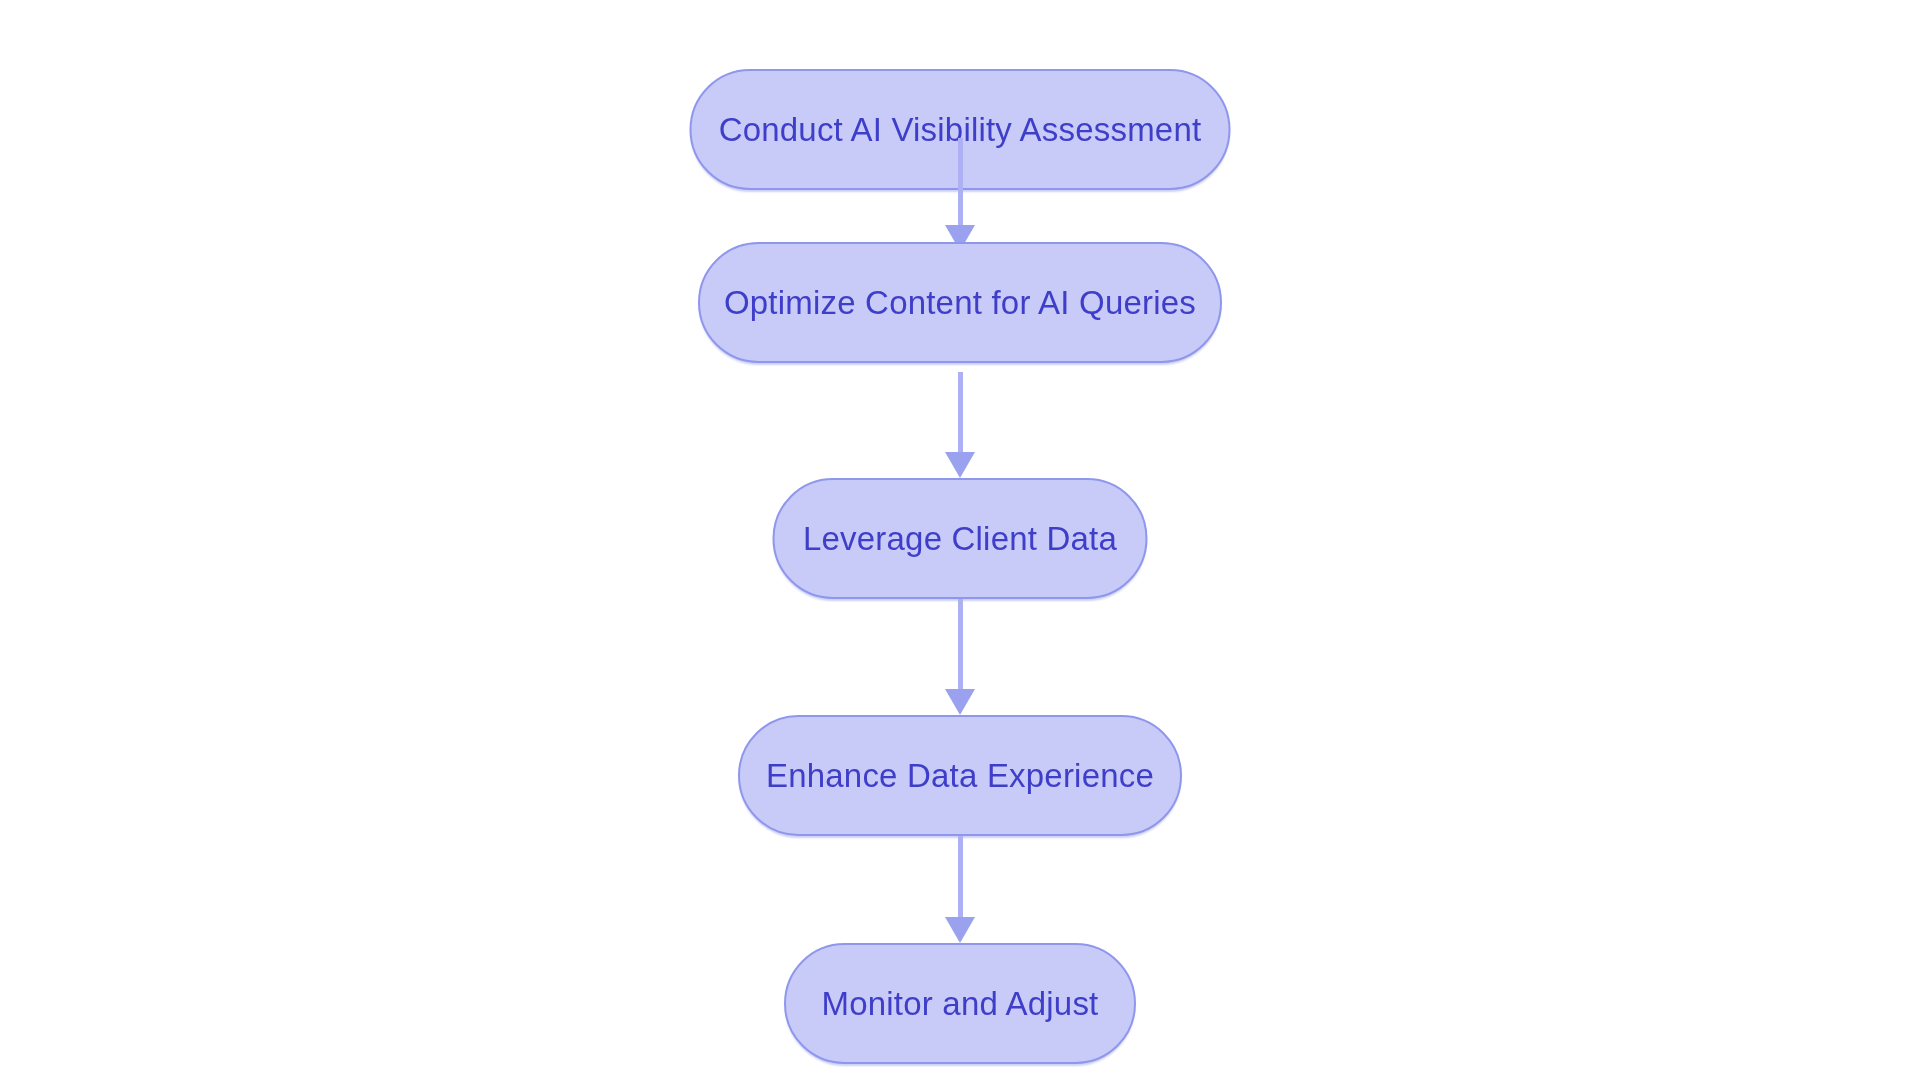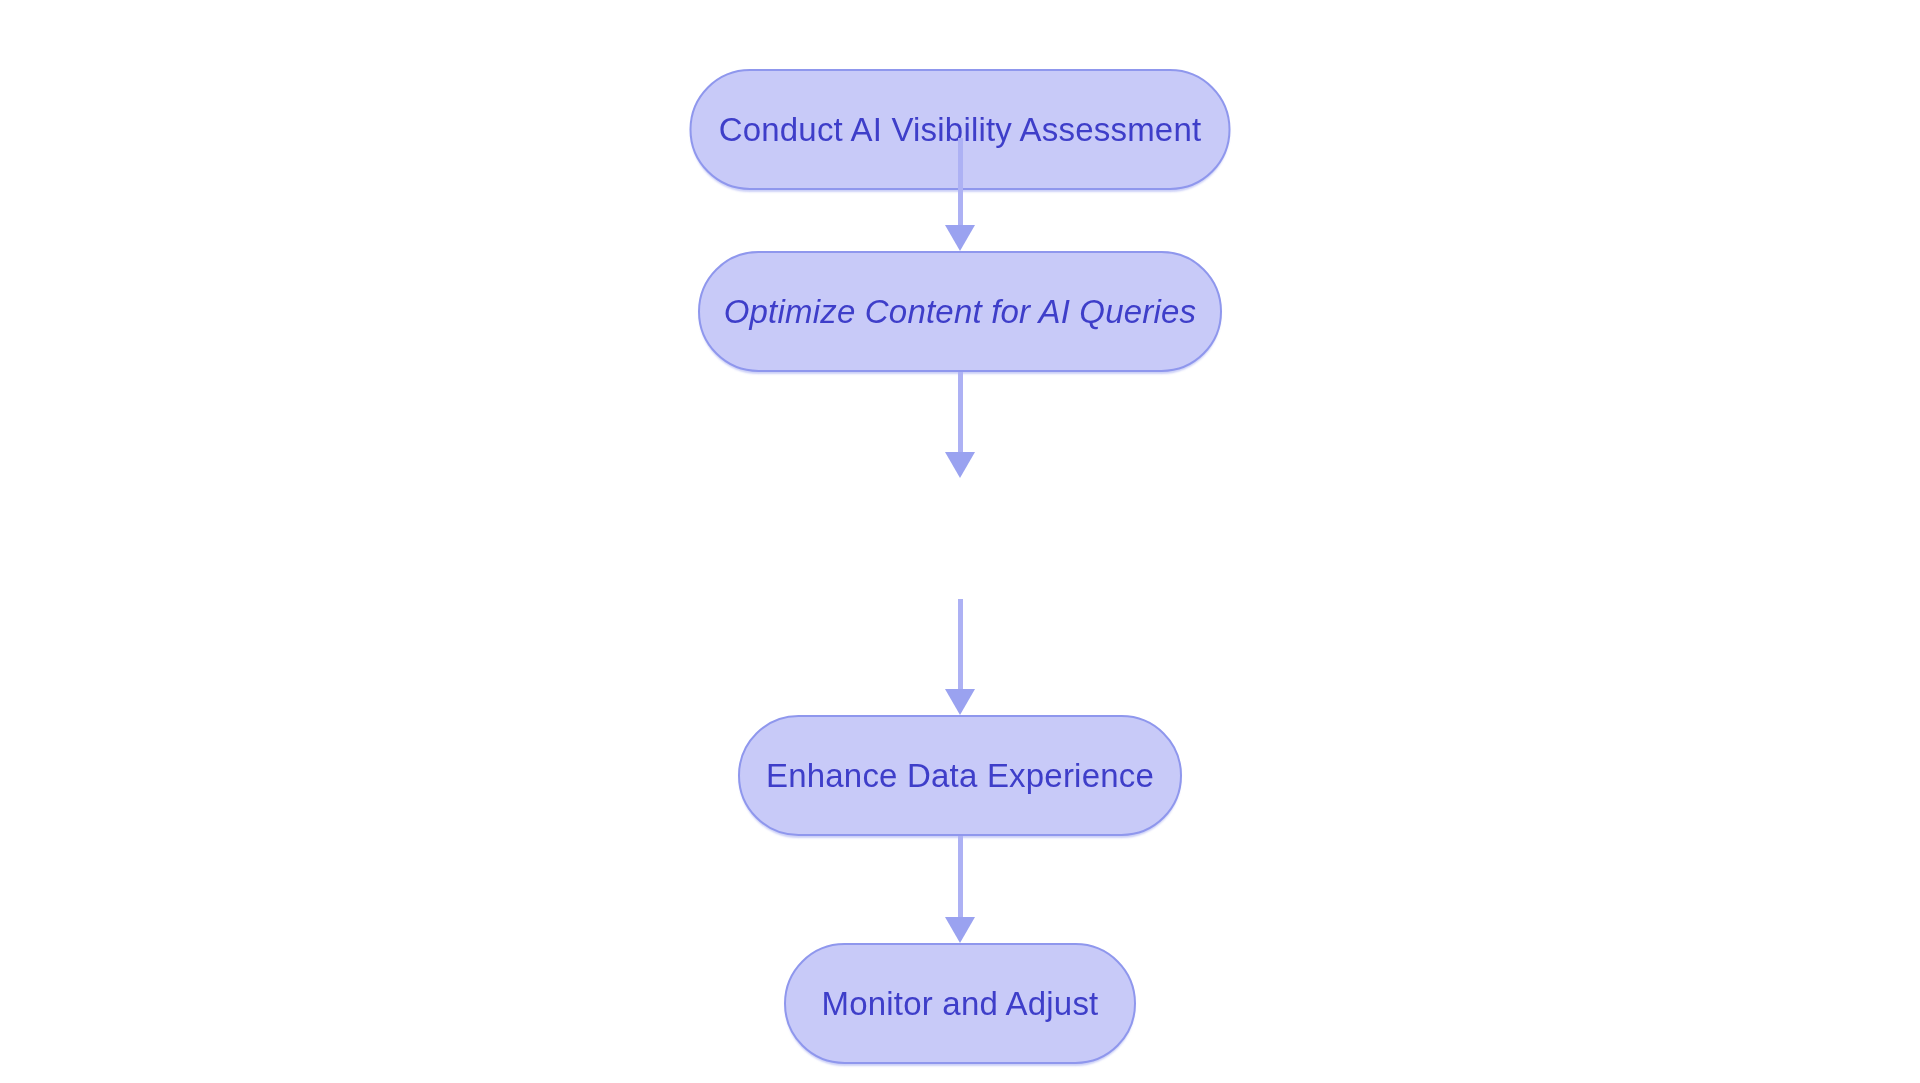--- a/index.html
+++ b/index.html
@@ -27,21 +27,21 @@
       display: flex;
       align-items: center;
       justify-content: center;
       color: #3e3ec9;
       font-size: 33px;
       letter-spacing: 0.2px;
       white-space: nowrap;
       box-shadow: 0 3px 2px -1px rgba(143, 151, 237, 0.45);
     }
     .n1 { top: 25px;  width: 541px; margin-top: 44px; }
-    .n2 { top: 251px; width: 524px; font-style: italic; }
+    .n2 { top: 242px; width: 524px; }
     .n3 { top: 478px; width: 375px; }
     .n4 { top: 715px; width: 444px; }
     .n5 { top: 943px; width: 352px; text-align: right; }
 
     .arrow {
       position: absolute;
       left: 50%;
       transform: translateX(-50%);
       display: flex;
       flex-direction: column;
@@ -76,20 +76,21 @@
     <div class="head"></div>
   </div>
 
   <div class="node n2">Optimize Content for AI Queries</div>
 
   <div class="arrow a2">
     <div class="stem"></div>
     <div class="head"></div>
   </div>
 
+  <div class="node n3">Leverage Client Data</div>
 
   <div class="arrow a3">
     <div class="stem"></div>
     <div class="head"></div>
   </div>
 
   <div class="node n4">Enhance Data Experience</div>
 
   <div class="arrow a4">
     <div class="stem"></div>

